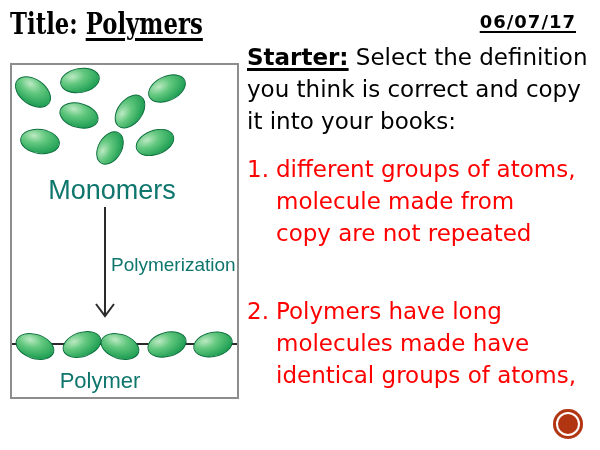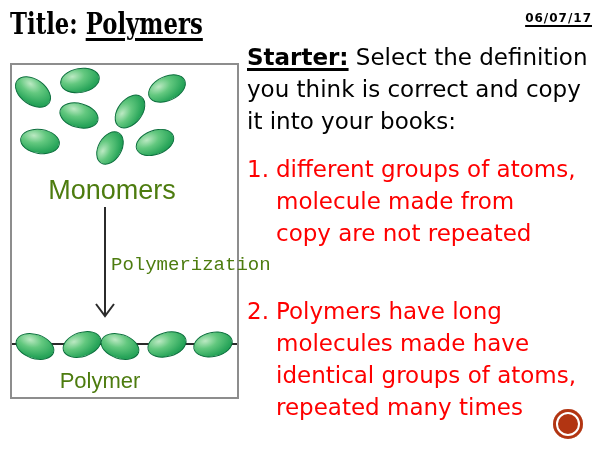--- a/index.html
+++ b/index.html
@@ -11,43 +11,43 @@
   
   .title {
     position:absolute; left:10px; top:6px;
     font-family:"DejaVu Serif", serif; font-weight:bold; font-size:30px;
     transform:scaleX(0.76); transform-origin:left top; white-space:nowrap;
   }
   .title .uw { text-decoration:underline; text-decoration-thickness:2.5px; text-underline-offset:4px; }
 
   
   .date {
-    position:absolute; top:11px; right:8px;
-    font-weight:bold; font-size:12px; letter-spacing:1px;
+    position:absolute; top:11px; right:24px;
+    font-weight:bold; font-size:18px; letter-spacing:1px;
     text-decoration:underline; text-decoration-thickness:2px; text-underline-offset:3px;
   }
 
   
   .diagram {
     position:absolute; left:10px; top:63px; width:225px; height:332px;
     border:2px solid #8d8d8d; background:#fff;
   }
   .diag-svg { position:absolute; left:0; top:0; }
   .oval {
     position:absolute; border-radius:50%; box-sizing:border-box;
     background: radial-gradient(ellipse 115% 115% at 32% 28%,
       #bce9c3 0%, #63c87f 28%, #2aa65b 60%, #128c49 86%, #0c7f44 100%);
     border:1px solid #0b6e3c;
   }
   .diag-label {
     position:absolute; font-family:"Liberation Sans", sans-serif;
-    color:#4d7c0f; text-align:center;
+    color:#0f766e; text-align:center;
   }
   .monomers-label { left:15px; top:110px; width:170px; font-size:27px; }
-  .polymerization-label { left:99px; top:189px; font-size:19px; text-align:right; white-space:nowrap;font-family:Liberation Mono, monospace; }
+  .polymerization-label { left:99px; top:189px; font-size:19px; text-align:right; white-space:nowrap; }
   .polymer-label { left:8px; top:303px; width:160px; font-size:22px; }
 
   
   .starter { position:absolute; left:247px; top:41px; width:350px; font-size:23px; line-height:32px; }
   .starter .lbl { font-weight:bold; text-decoration:underline; text-decoration-thickness:2.5px; text-underline-offset:3px; }
 
   
   .option { position:absolute; left:247px; width:350px; display:flex; color:var(--red_text,#f00); font-size:23px; line-height:32px; }
   .option .num { width:29px; flex:none; }
   #option-1 { top:153px; }
@@ -115,19 +115,18 @@
         <div>copy are not repeated</div>
       </div>
   </div>
 
   <div class="option" id="option-2">
     <div class="num">2.</div>
     <div class="opt-lines">
         <div>Polymers have long</div>
         <div>molecules made have</div>
         <div>identical groups of atoms,</div>
-        <div>repeated many times</div>
       </div>
   </div>
 
   <div class="marker"></div>
 
 </div>
 
 </body></html>

